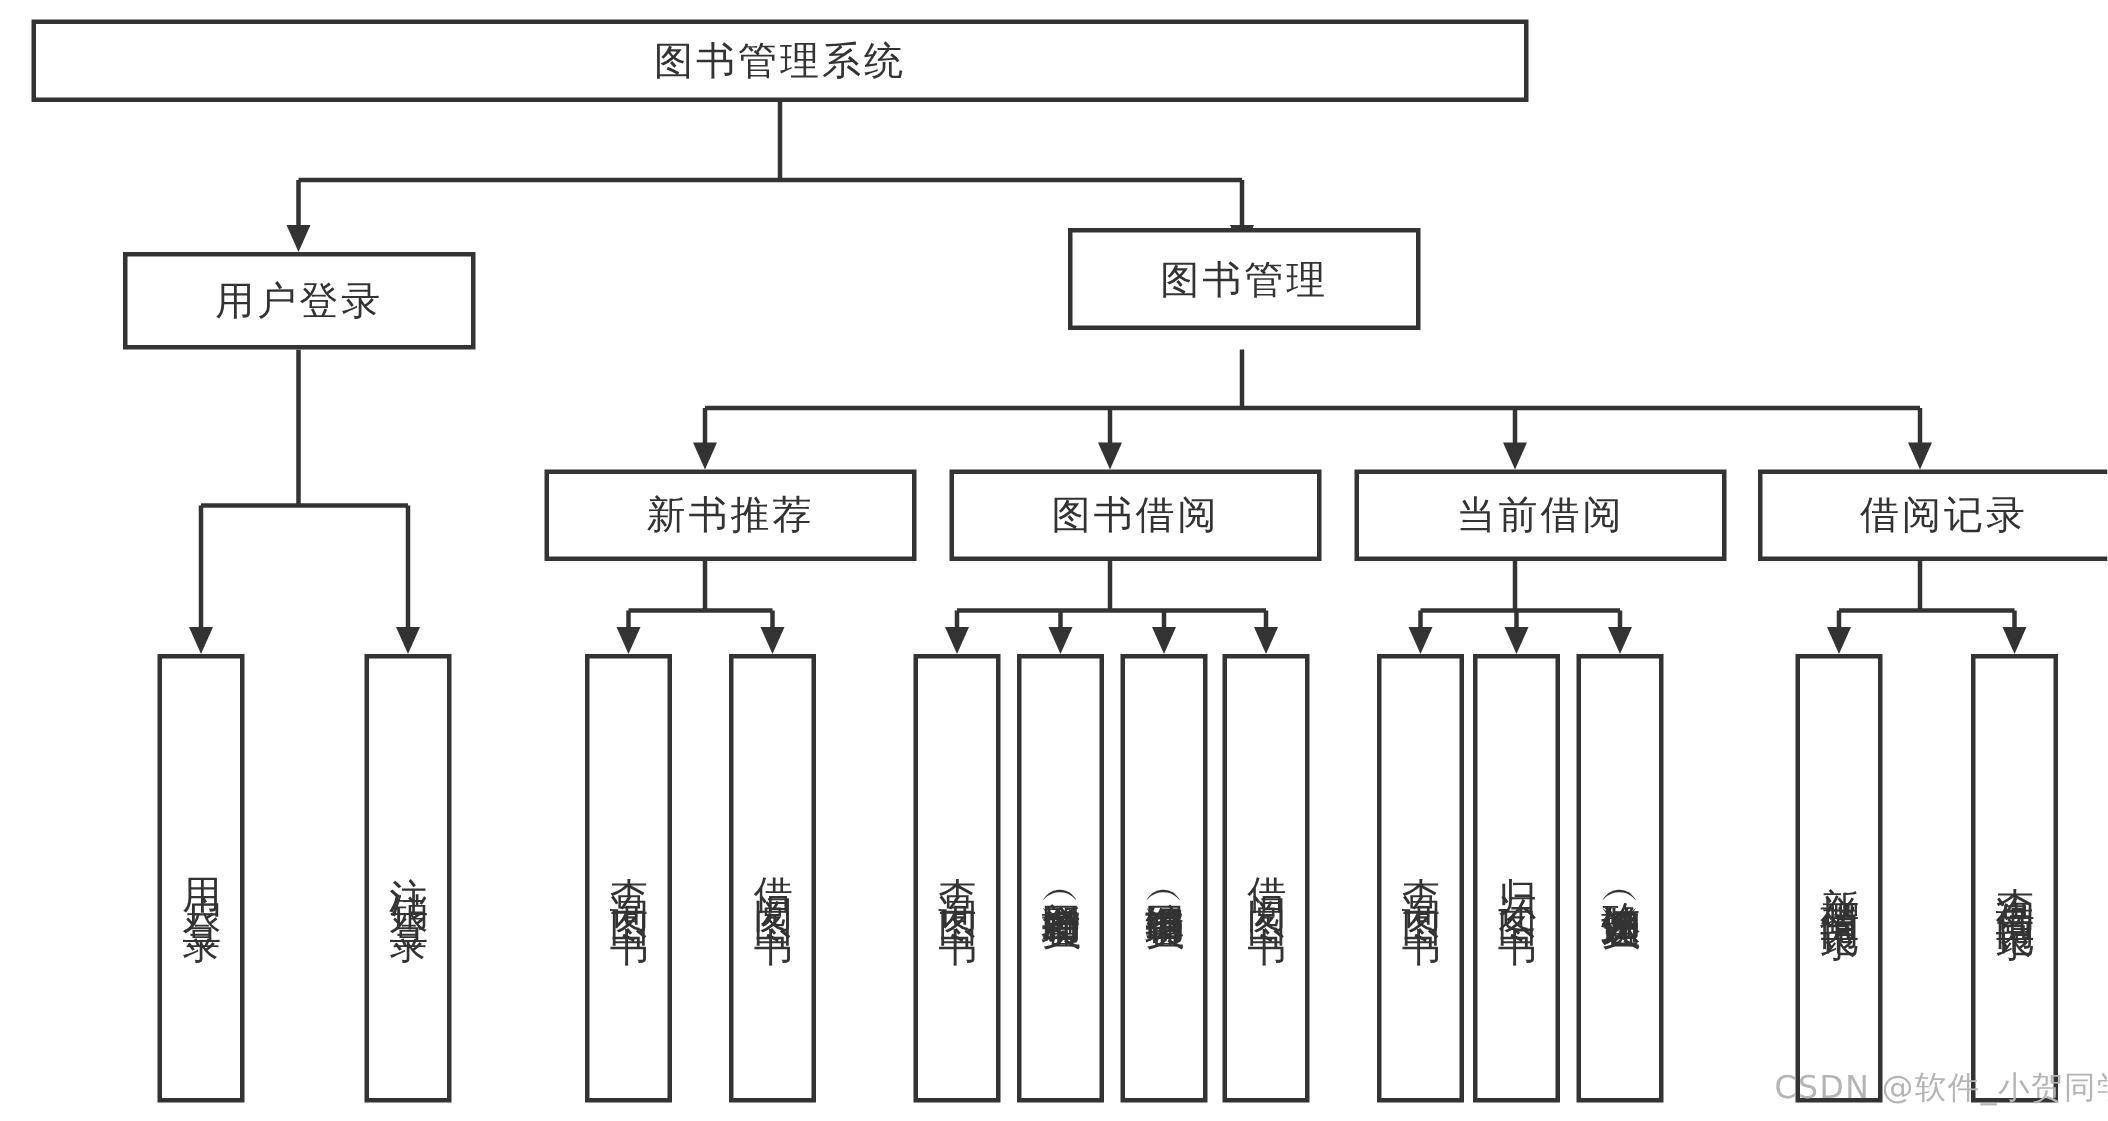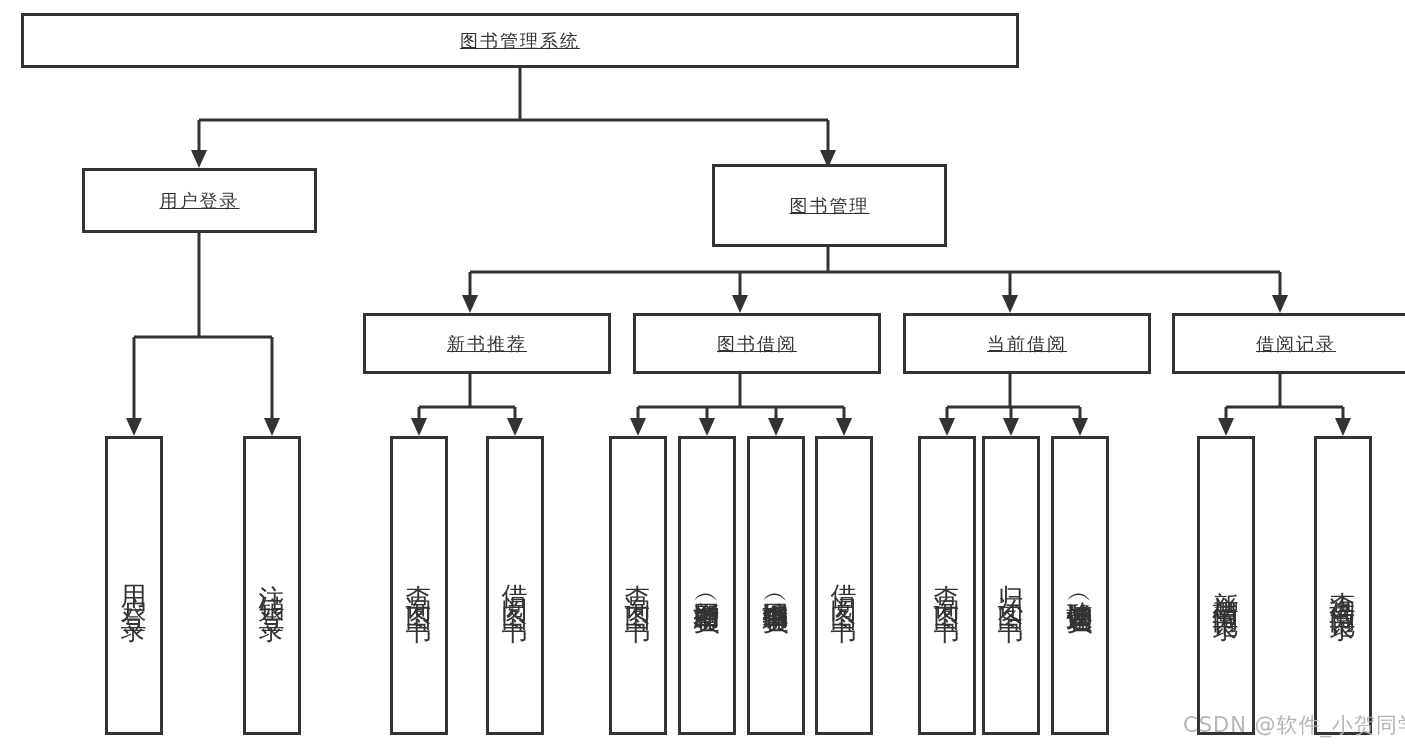--- a/index.html
+++ b/index.html
@@ -25,30 +25,29 @@
   .box {
     position: absolute;
     box-sizing: border-box;
     border: 3px solid #333333;
     background: #ffffff;
     display: flex;
     align-items: center;
     justify-content: center;
   }
   .hlabel {
-    font-size: 18px;
+    font-size: 26px;
     letter-spacing: 2px;
     white-space: nowrap;
-    text-decoration: underline;
   }
   
   .node-root   { left: 21px;  top: 13px;  width: 998px; height: 55px; }
   
   .node-l2-a   { left: 82px;  top: 168px; width: 235px; height: 65px; }
-  .node-l2-b   { left: 712px; top: 164px; width: 235px; height: 83px; }
+  .node-l2-b   { left: 712px; top: 152px; width: 235px; height: 68px; }
   
   .node-l3     { top: 313px; width: 248px; height: 61px; }
   .node-l3-a   { left: 363px; }
   .node-l3-b   { left: 633px; }
   .node-l3-c   { left: 903px; }
   .node-l3-d   { left: 1172px; align-items: center; }
   
   .leaf {
     top: 436px;
     width: 58px;

